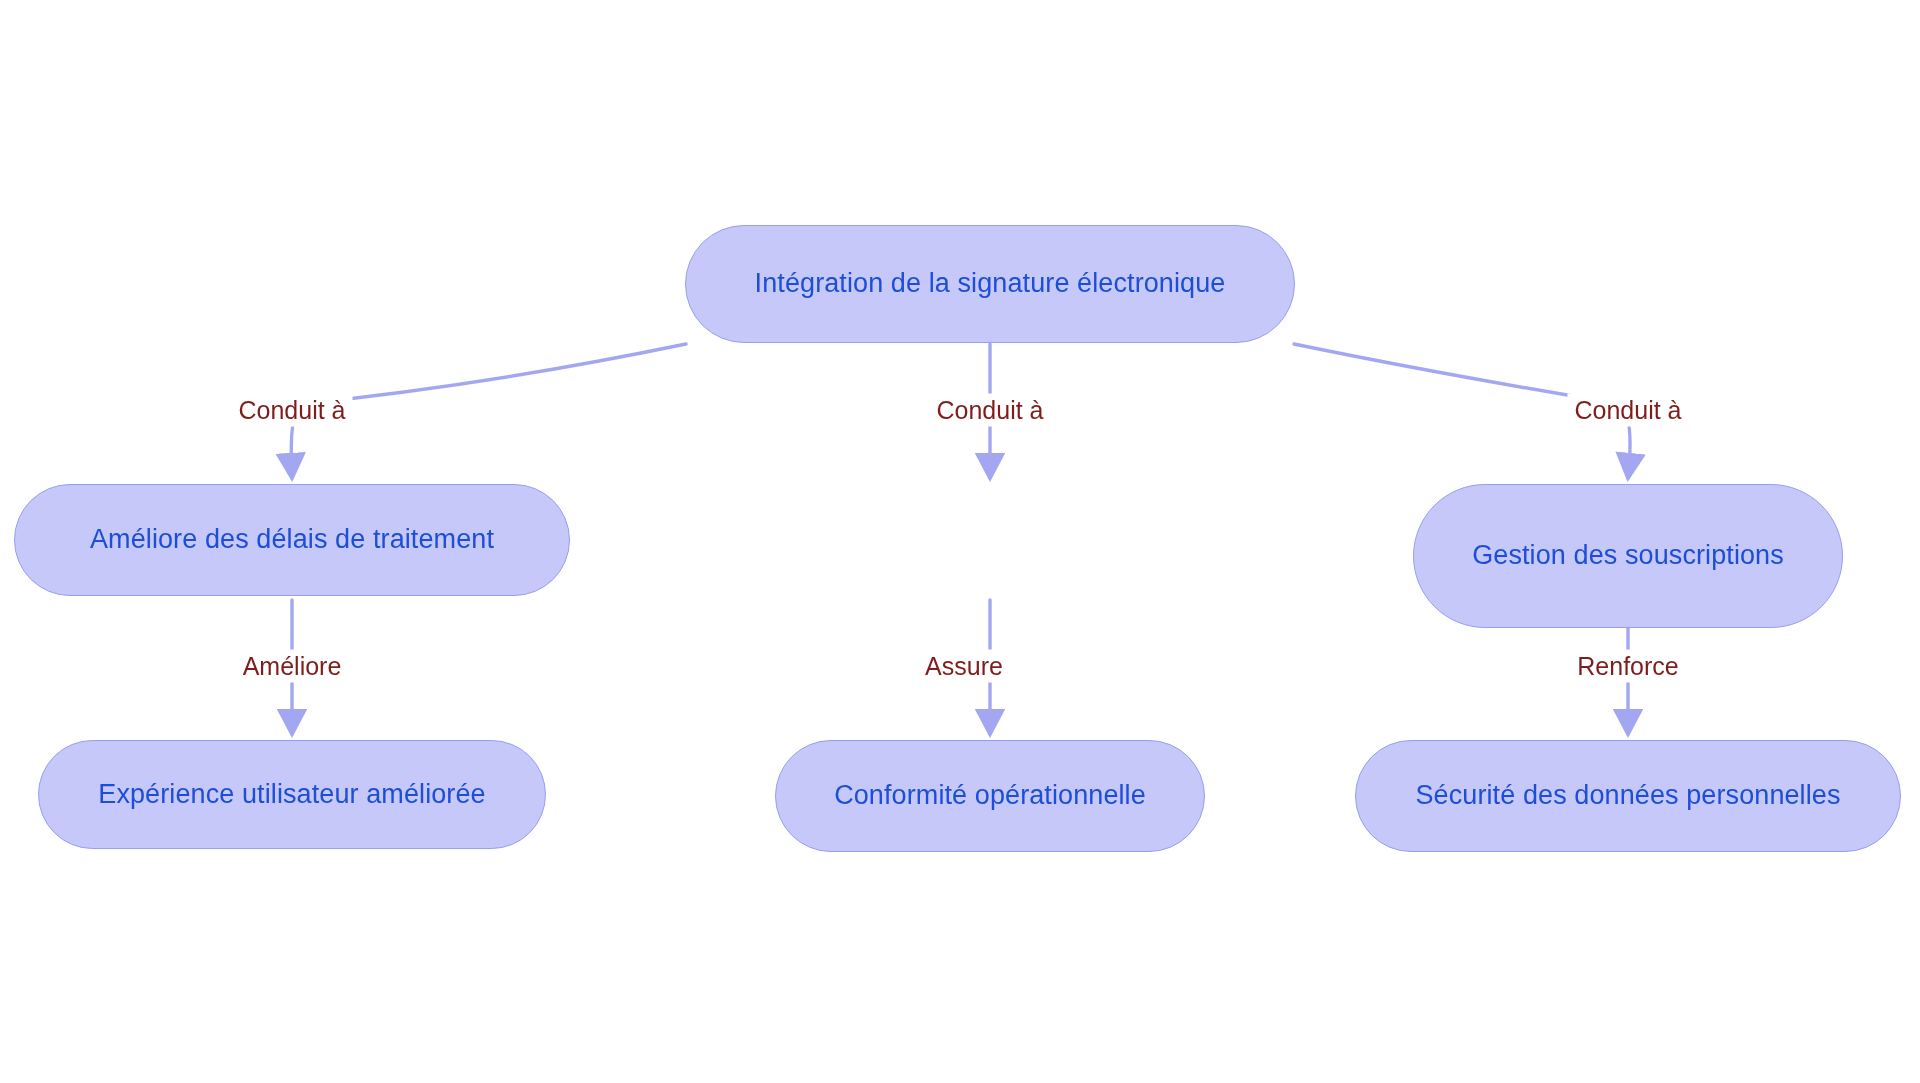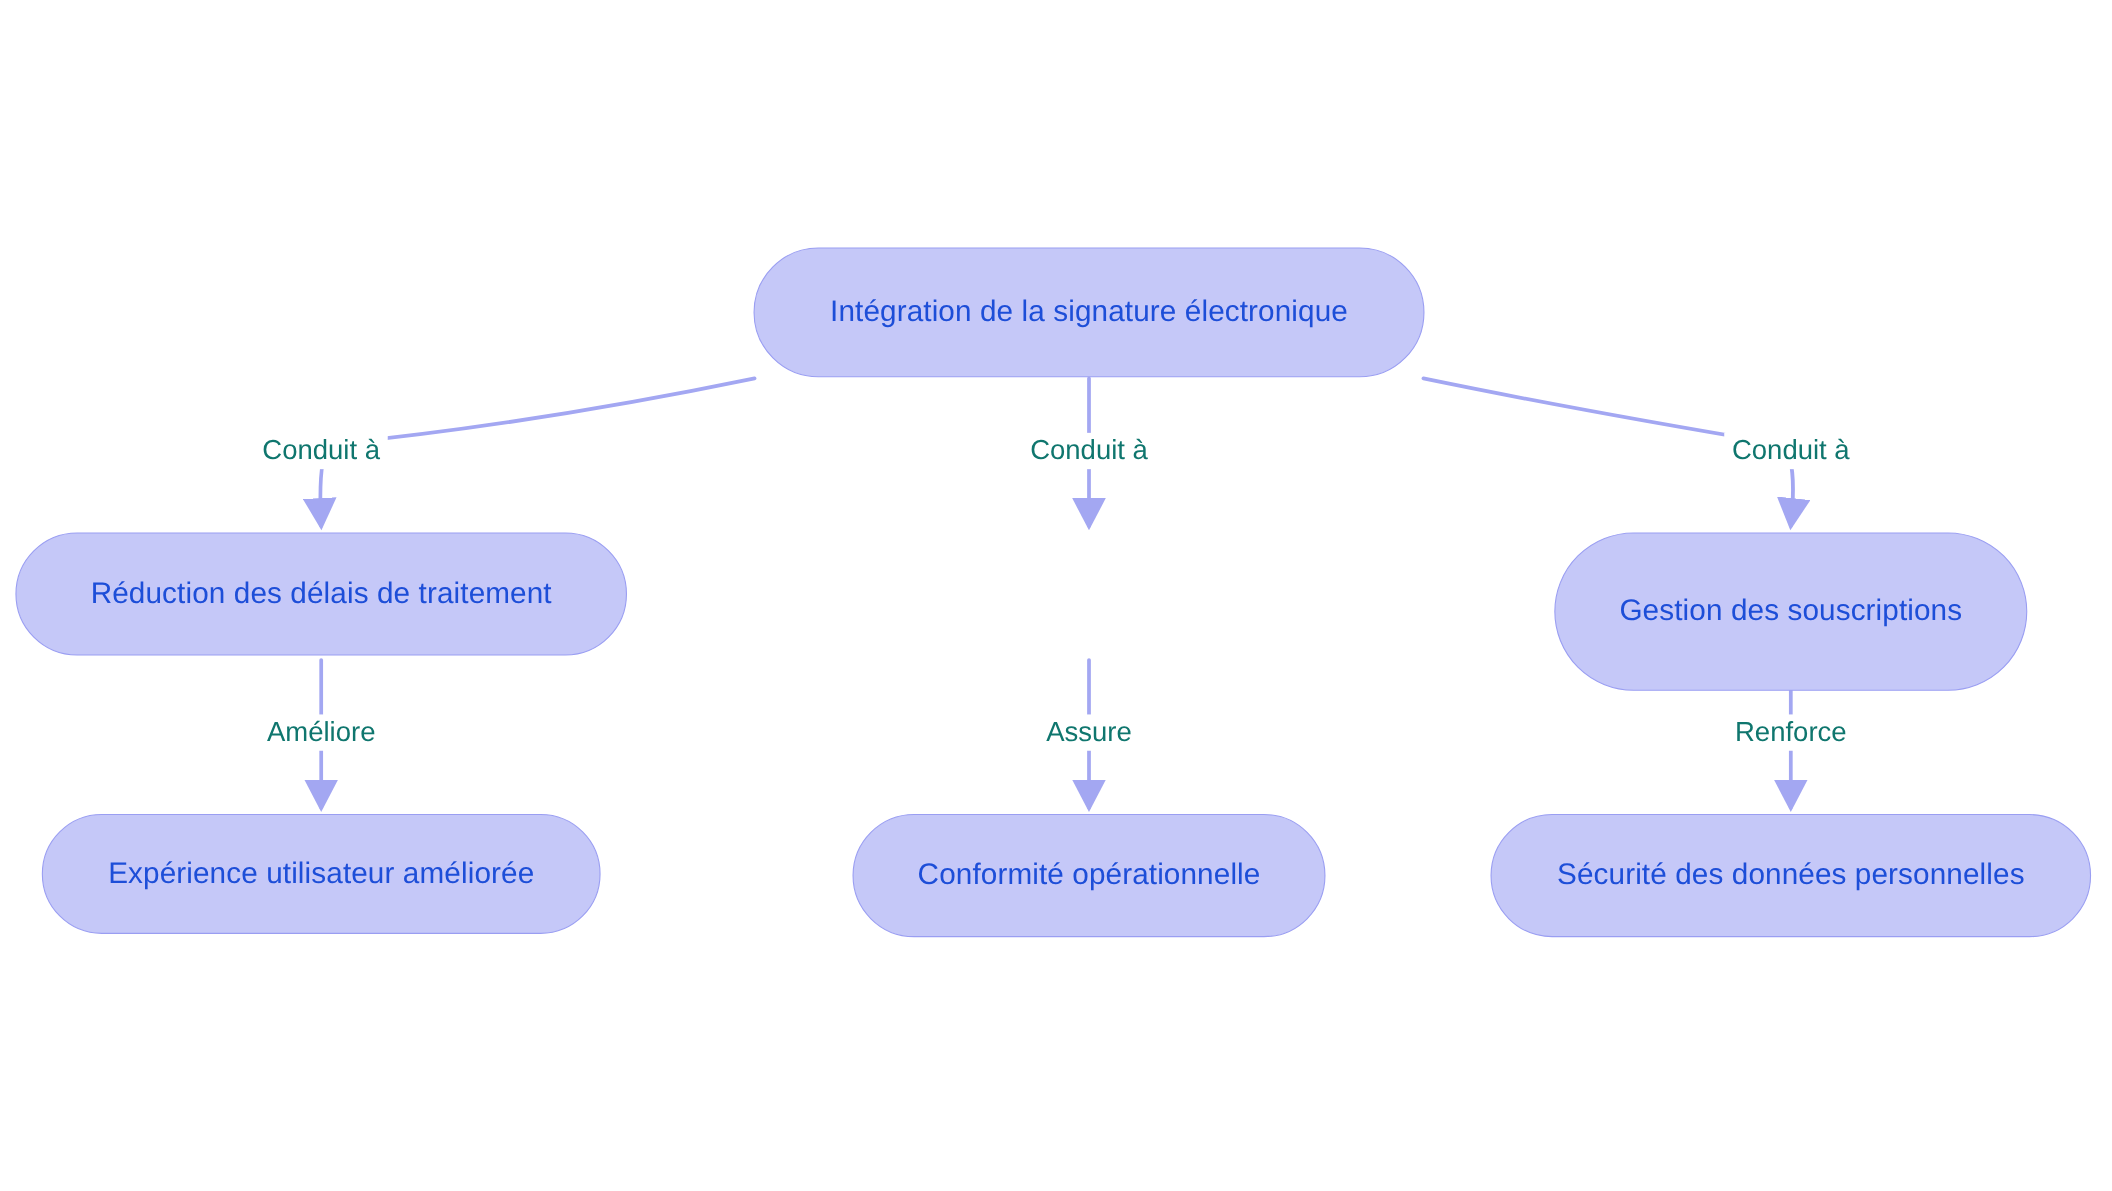--- a/index.html
+++ b/index.html
@@ -38,21 +38,21 @@
     font-size: 27px;
     font-weight: 400;
     letter-spacing: 0.1px;
     text-align: center;
     padding: 0 26px;
     line-height: 1.25;
     white-space: nowrap;
   }
   .edge-label {
     position: absolute;
-    color: #0f766e;
+    color: #7f1d1d;
     font-size: 25px;
     font-weight: 400;
     background: #ffffff;
     padding: 2px 7px;
     white-space: nowrap;
     transform: translate(-50%, -50%);
     text-align: center;
   }
 </style>
 </head>
@@ -74,21 +74,21 @@
         <path d="M 990 600 L 990 734" fill="none" stroke="#a3a7f2" stroke-width="3.4" stroke-linecap="round" marker-end="url(#arrowhead)"></path>
         <path d="M 1628 600 L 1628 734" fill="none" stroke="#a3a7f2" stroke-width="3.4" stroke-linecap="round" marker-end="url(#arrowhead)"></path>
       </g>
   </svg>
 
   <div class="node" style="left:685px; top:225px; width:610px; height:118px;">
     <span>Intégration de la signature électronique</span>
   </div>
 
   <div class="node" style="left:14px; top:484px; width:556px; height:112px;">
-    <span>Réduction des délais de traitement</span>
+    <span>Améliore des délais de traitement</span>
   </div>
 
 
   <div class="node" style="left:1413px; top:484px; width:430px; height:144px;">
     <span>Gestion des souscriptions</span>
   </div>
 
   <div class="node" style="left:38px; top:740px; width:508px; height:109px;">
     <span>Expérience utilisateur améliorée</span>
   </div>
@@ -106,20 +106,20 @@
   </div>
   <div class="edge-label" style="left:990px; top:410px;">
     <span>Conduit à</span>
   </div>
   <div class="edge-label" style="left:1628px; top:410px;">
     <span>Conduit à</span>
   </div>
   <div class="edge-label" style="left:292px; top:666px;">
     <span>Améliore</span>
   </div>
-  <div class="edge-label" style="left:990px; top:666px;">
+  <div class="edge-label" style="left:964px; top:666px;">
     <span>Assure</span>
   </div>
   <div class="edge-label" style="left:1628px; top:666px;">
     <span>Renforce</span>
   </div>
 
 </div>
 
 </body></html>

